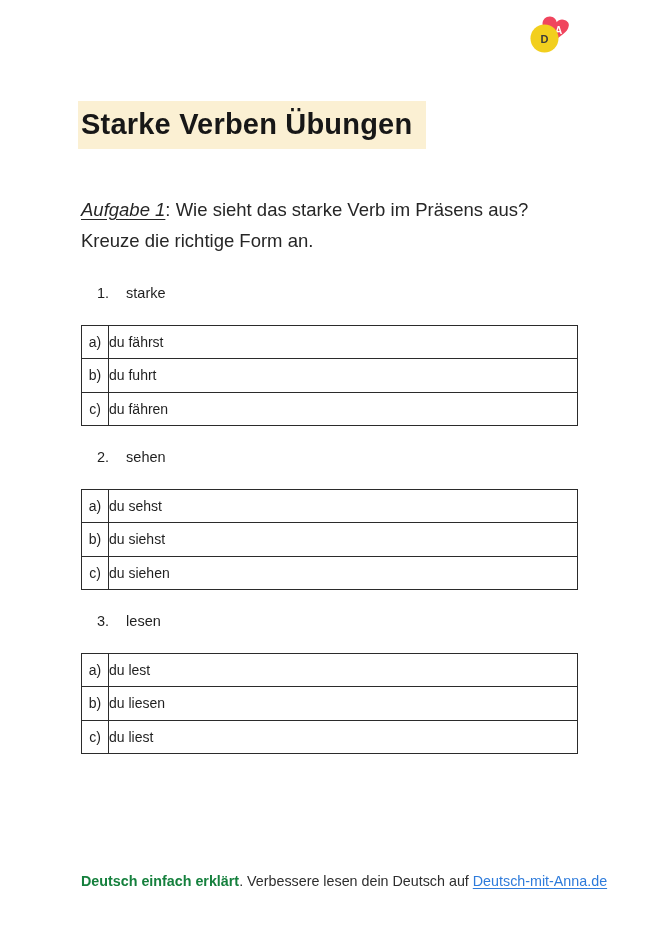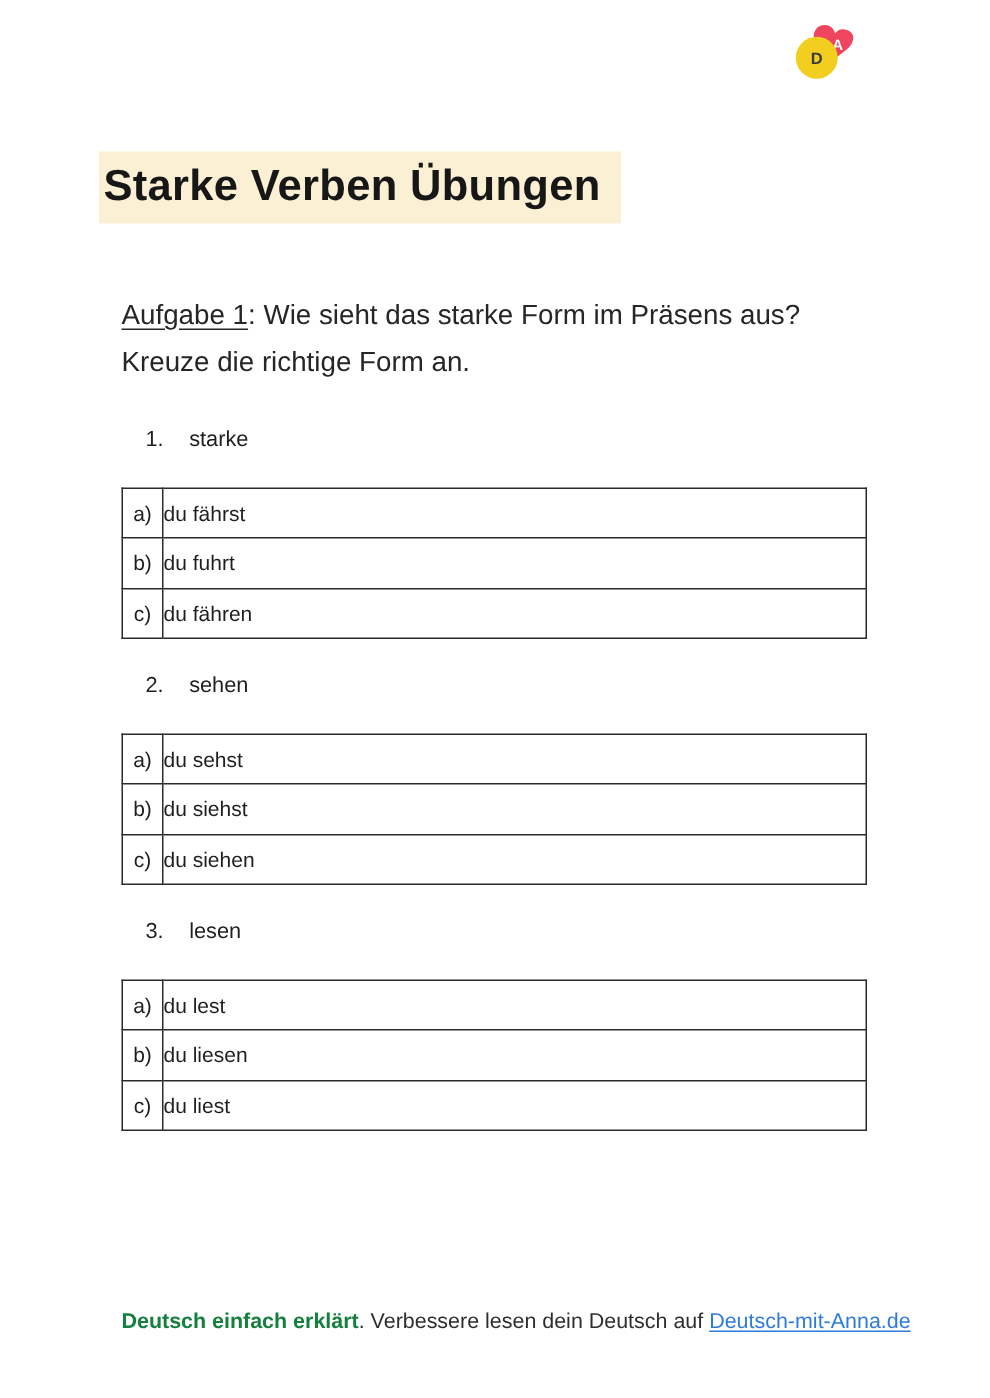--- a/index.html
+++ b/index.html
@@ -42,21 +42,21 @@
   .logo-tagline {
     font-size: 6px;
     color: #9a9a9a;
     letter-spacing: 0.4px;
     margin-top: 2px;
   }
 
   
   .title {
     position: absolute;
-    left: 66px;
+    left: 78px;
     top: 101px;
     display: inline-block;
     background: #FBF0D3;
     padding: 7px 14px 9px 3px;
     font-size: 29px;
     font-weight: 600;
     letter-spacing: 0.2px;
     color: #171717;
     line-height: 32px;
   }
@@ -68,20 +68,21 @@
     top: 194px;
     width: 505px;
     font-size: 18.5px;
     line-height: 31px;
     color: #262626;
     font-weight: 500;
   }
   .task .underlined {
     text-decoration: underline;
     text-underline-offset: 3px;
+    font-style: italic;
   }
 
   
   .exercise-label {
     position: absolute;
     left: 97px;
     display: flex;
     gap: 17px;
     font-size: 14.5px;
     color: #1f1f1f;
@@ -145,21 +146,21 @@
       </g>
       <g>
         <circle cx="14.5" cy="22.5" r="14" fill="#F2CF1E"></circle>
         <text x="14.5" y="26.5" font-size="11" font-weight="700" fill="#3a3a3a" text-anchor="middle" font-family="Liberation Sans, sans-serif">D</text>
       </g>
     </svg>
   </div>
 
   <h1 class="title">Starke Verben Übungen</h1>
 
-  <p class="task"><span class="underlined">Aufgabe 1</span><span>: </span><span>Wie sieht das starke Form im Präsens aus?</span> <span>Kreuze die richtige Form an.</span></p>
+  <p class="task"><span class="underlined">Aufgabe 1</span><span>: </span><span>Wie sieht das starke Verb im Präsens aus?</span> <span>Kreuze die richtige Form an.</span></p>
 
   <div class="exercise-label" id="ex1-label">
     <span class="num">1.</span>
     <span>starke</span>
   </div>
   <table class="options" id="ex1-table">
     <tbody>
         <tr>
       <td class="opt-key">a)</td>
       <td class="opt-text">du fährst</td>

